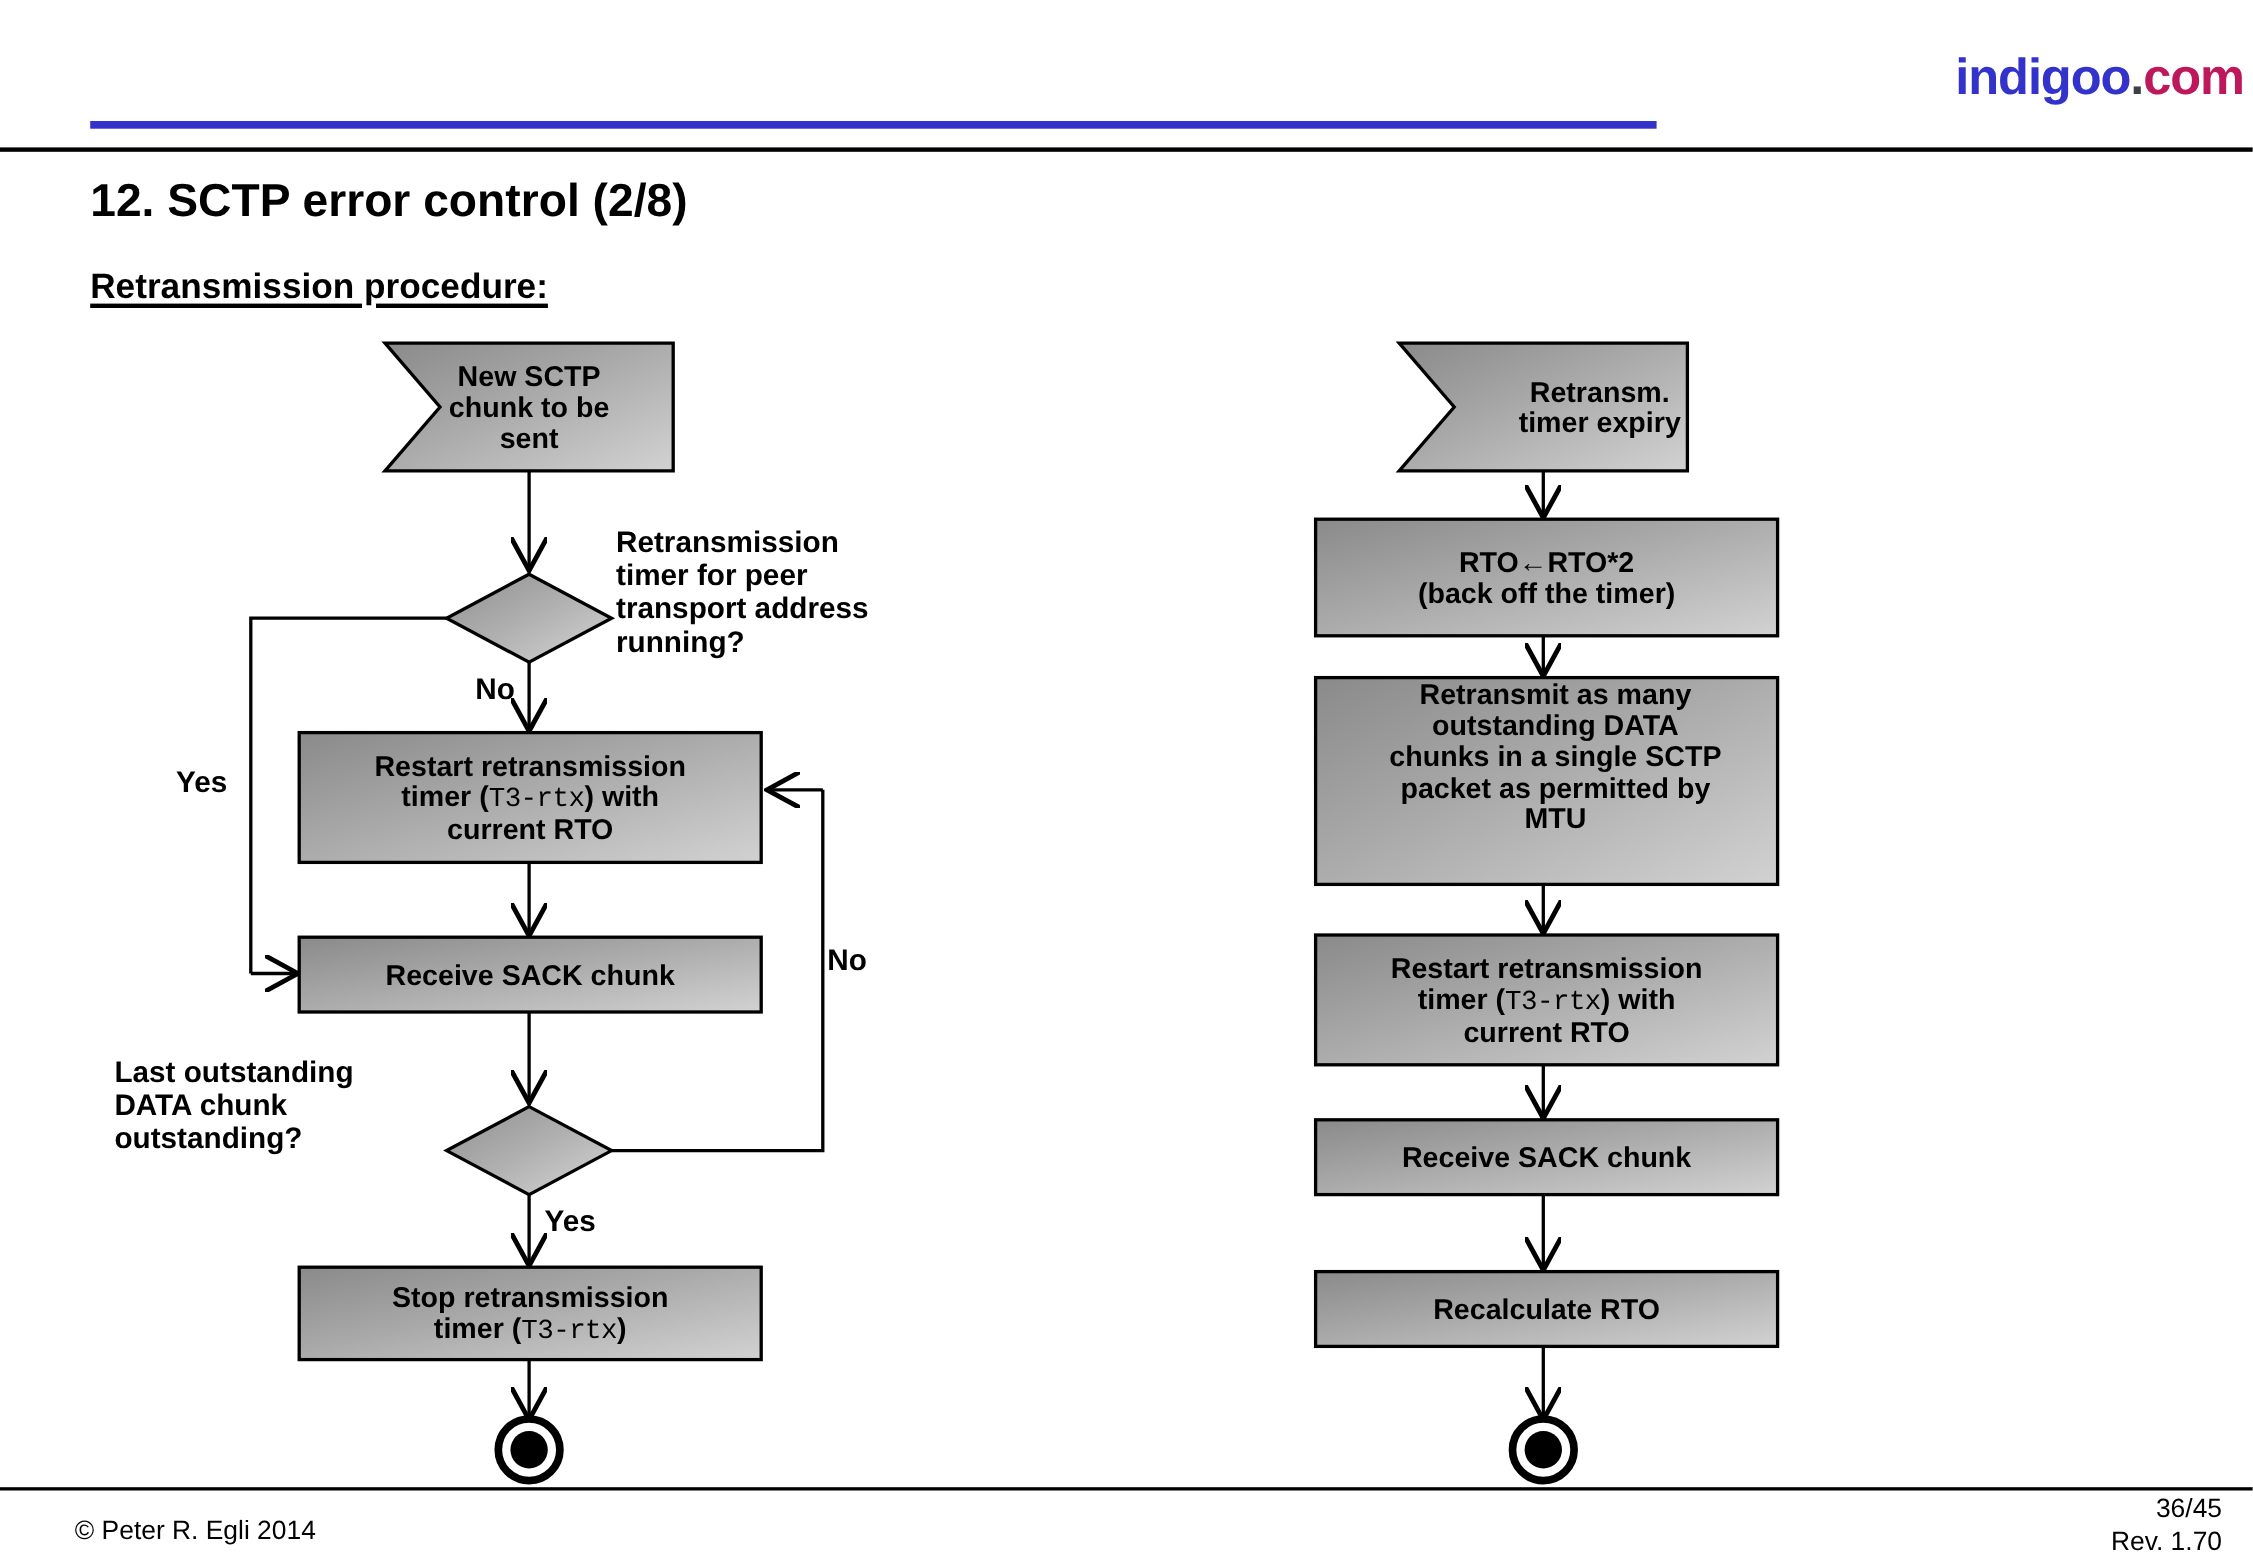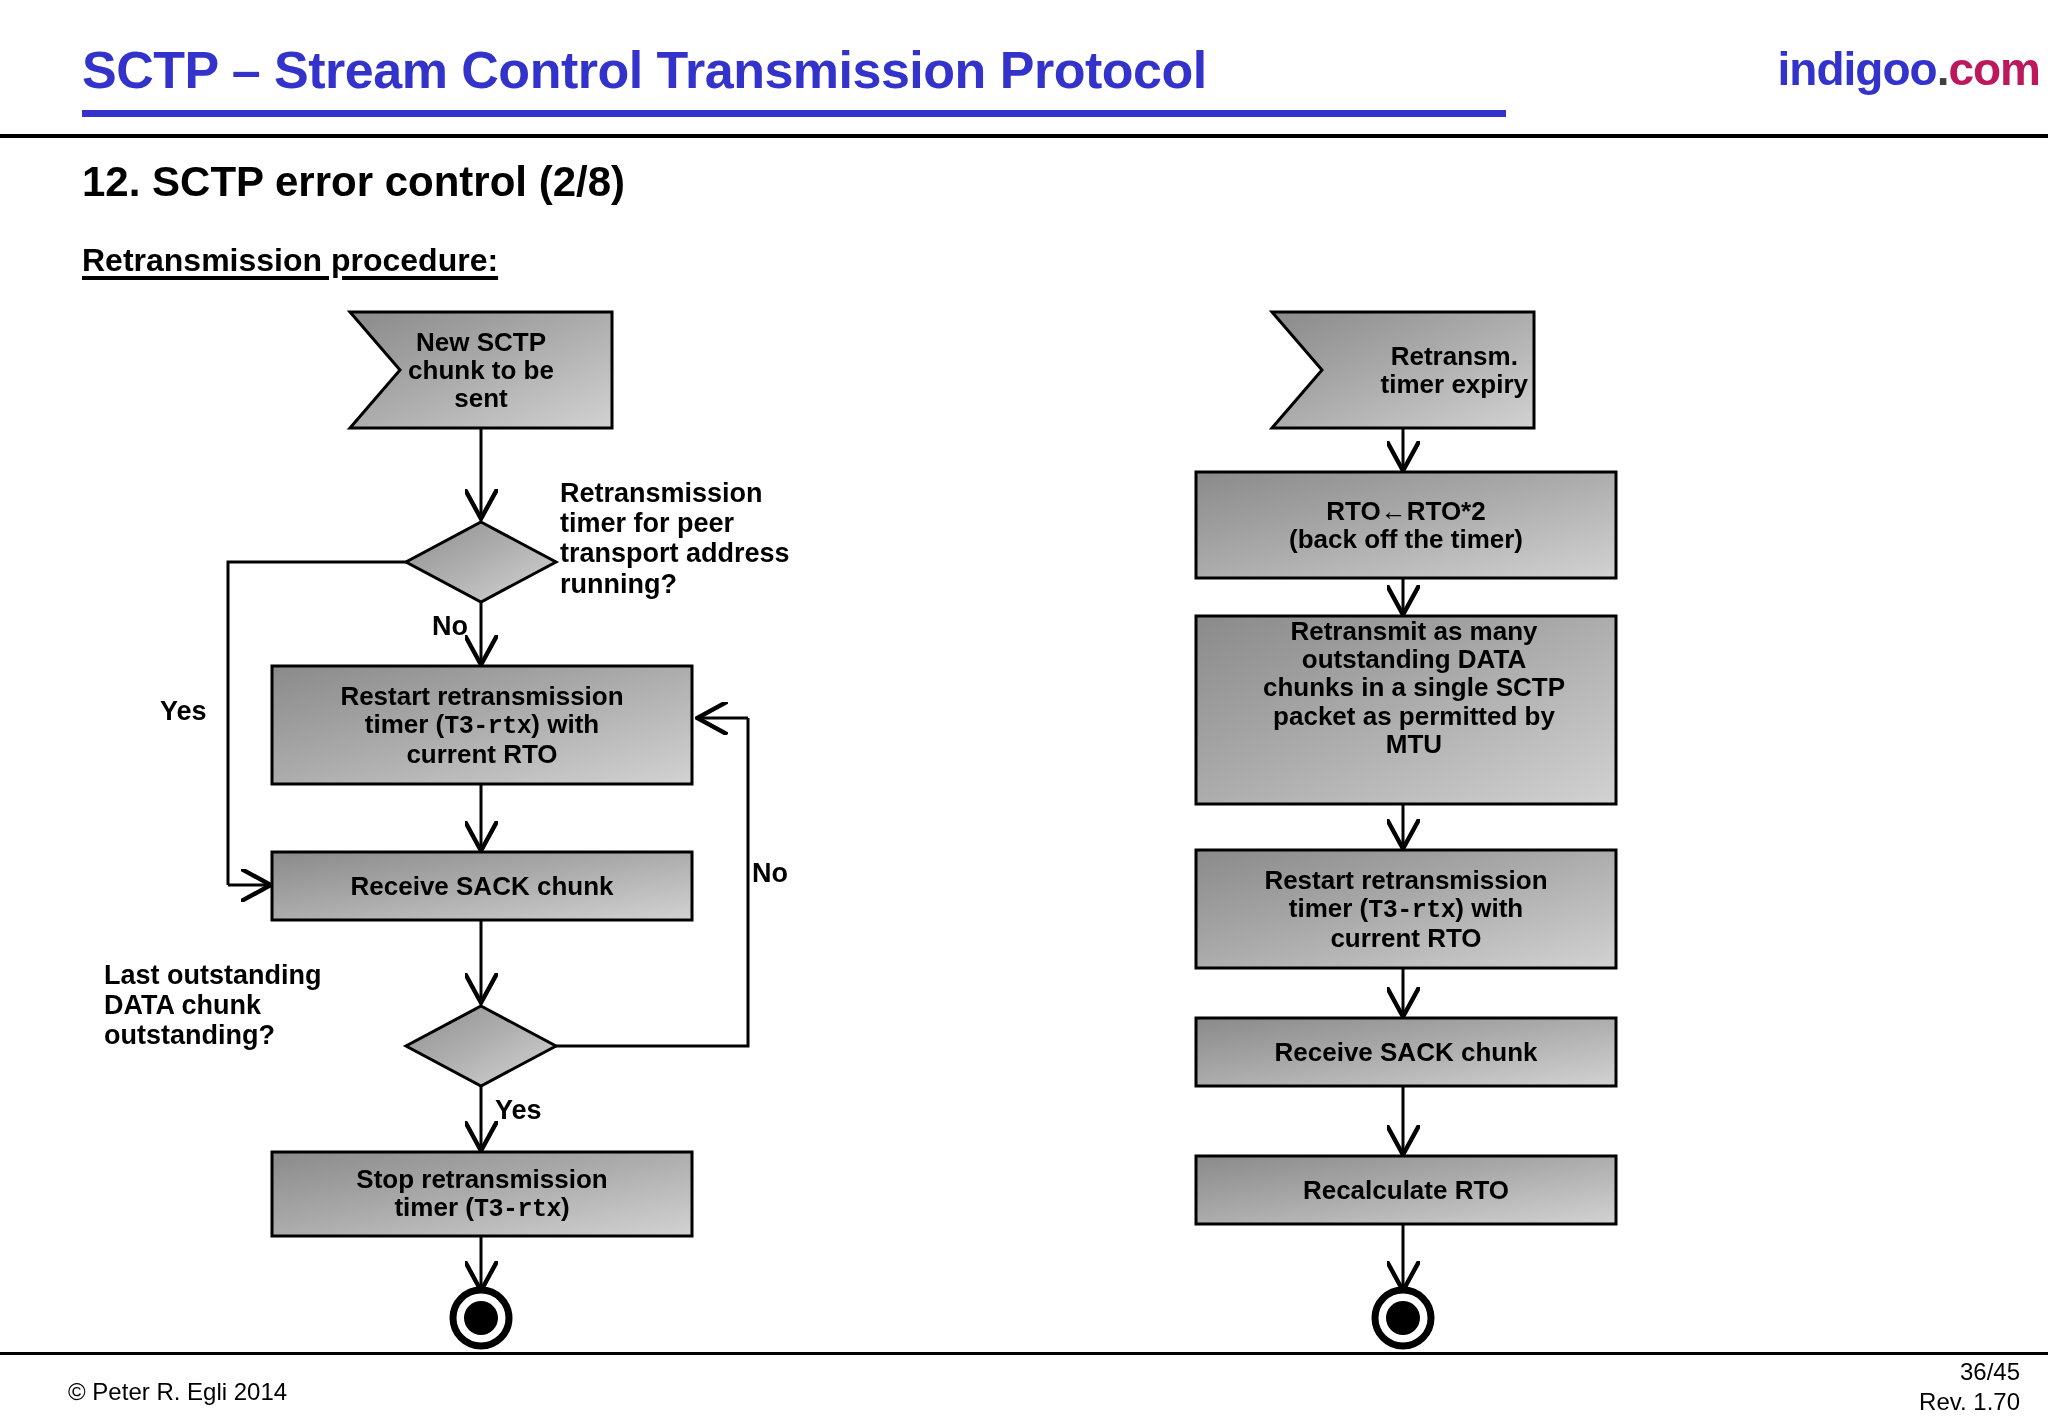--- a/index.html
+++ b/index.html
@@ -107,21 +107,21 @@
     text-align: center;
     font-size: 26px;
     font-weight: bold;
     line-height: 1.08;
     color: #000000;
     box-sizing: border-box;
     padding: 0 6px;
   }
   .node-label .mono {
     font-family: "Liberation Mono", "DejaVu Sans Mono", monospace;
-    font-weight: bold;
+    font-weight: normal;
     font-size: 25px;
     letter-spacing: -0.5px;
   }
   .edge-label {
     position: absolute;
     font-size: 27px;
     font-weight: bold;
     color: #000000;
     white-space: nowrap;
   }
@@ -166,21 +166,20 @@
     font-size: 24px;
     color: #000000;
     text-align: right;
     white-space: nowrap;
   }
 </style>
 </head>
 <body>
 
 <div id="slide-header">
-  <div id="slide-title">SCTP – Stream Control Transmission Protocol</div>
   <div id="title-rule"></div>
   <div id="brand-logo"><span class="brand-indigoo">indigoo</span><span class="brand-dot">.</span><span class="brand-com">com</span></div>
 </div>
 <div id="header-rule"></div>
 
 <div id="section-title">12. SCTP error control (2/8)</div>
 <div id="subsection-title">Retransmission procedure:</div>
 
 <div id="diagram">
 <svg width="2048" height="1418" viewBox="0 0 2048 1418" xmlns="http://www.w3.org/2000/svg">

